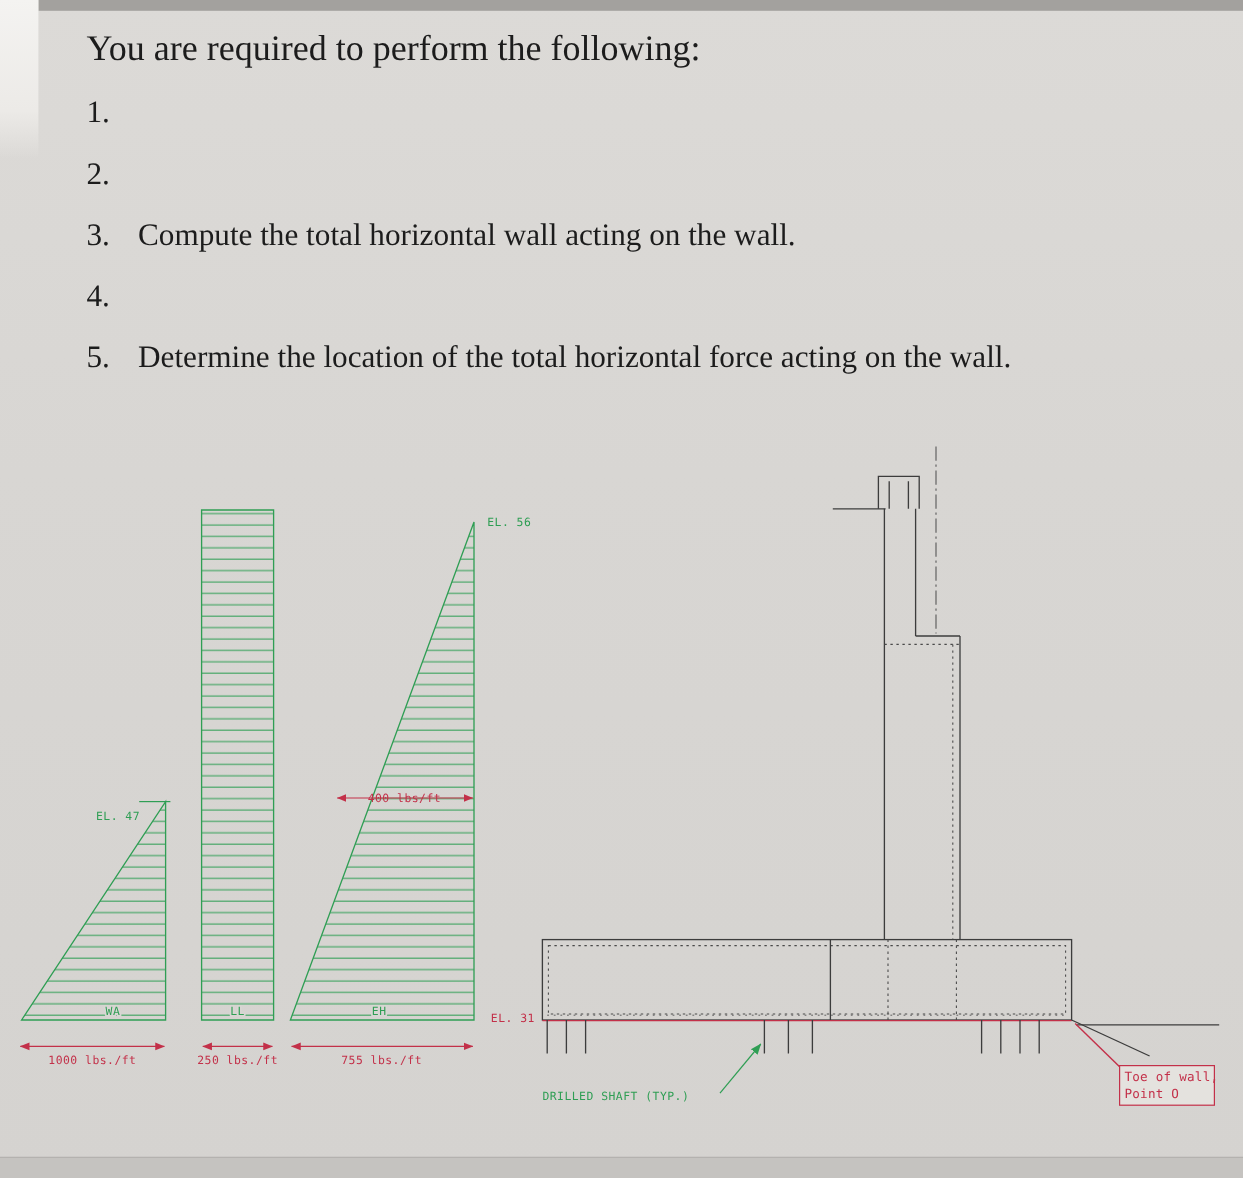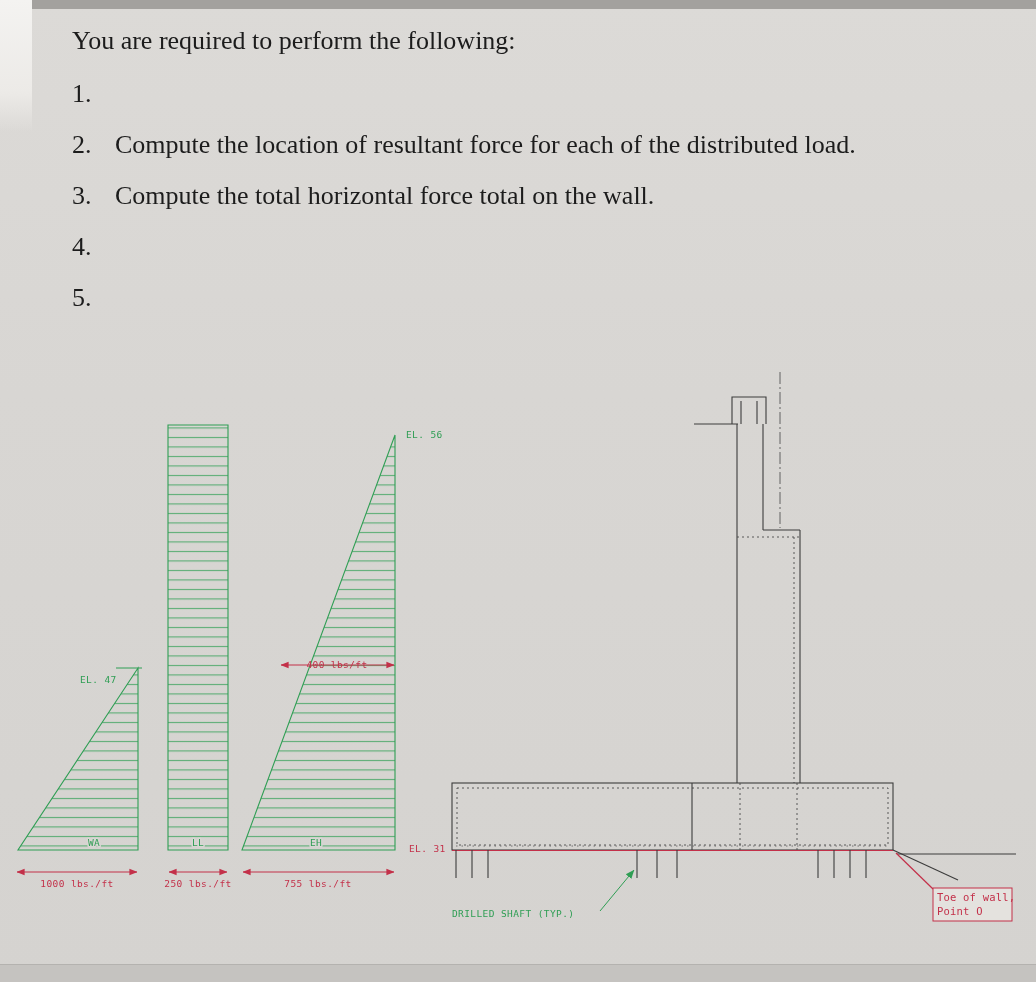--- a/index.html
+++ b/index.html
@@ -7,21 +7,21 @@
     width:1036px;height:982px;position:relative;overflow:hidden;
     background:linear-gradient(180deg,#dcdad7 0%,#d8d6d3 40%,#d5d3d0 100%);
     font-family:"Liberation Serif", serif;color:#1c1c1c;
   }
   .top-strip{position:absolute;left:32px;top:0;right:0;height:9px;background:#a3a19e;}
   .corner-white{position:absolute;left:0;top:0;width:32px;height:132px;
     background:linear-gradient(180deg,#f4f3f1 0%,#eceae7 70%,rgba(236,234,231,0) 100%);}
   .bottom-strip{position:absolute;left:0;bottom:0;width:100%;height:17px;background:#c5c3c0;border-top:1px solid #b4b2af;}
 
   .text-block{position:absolute;left:0;top:0;width:100%;padding:26px 20px 0 72px;box-sizing:border-box;}
-  .intro{font-size:26px;line-height:30px;margin:0 0 23px 0;}
+  .intro{font-size:30px;line-height:30px;margin:0 0 23px 0;}
   .task-row{font-size:26px;line-height:30px;margin:0 0 21px 0;display:flex;}
   .task-num{display:inline-block;width:43px;flex:0 0 43px;}
 
   .figure{position:absolute;left:0;top:340px;width:1036px;height:642px;}
   svg text{font-family:"DejaVu Sans Mono", monospace;}
   .cadG{fill:#2f9e54;font-size:9.5px;letter-spacing:.4px;}
   .cadR{fill:#c33049;font-size:9.5px;letter-spacing:.4px;}
   .cadR10{fill:#c33049;font-size:10.5px;letter-spacing:.2px;}
   .halo{paint-order:stroke;stroke:#d8d6d3;stroke-width:3px;stroke-linejoin:round;}
   .gline{stroke:#2f9e54;stroke-width:1;fill:none;}
@@ -39,31 +39,31 @@
 <div class="top-strip"></div>
 <div class="corner-white"></div>
 
 <div class="text-block">
   <p class="intro">You are required to perform the following:</p>
   <div class="task-row">
     <span class="task-num">1.</span>
   </div>
   <div class="task-row">
     <span class="task-num">2.</span>
-    <span class="task-text">Compute the location of resultant force for each of the distributed load.</span>
   </div>
   <div class="task-row">
     <span class="task-num">3.</span>
-    <span class="task-text">Compute the total horizontal force total on the wall.</span>
+    <span class="task-text">Compute the total horizontal wall acting on the wall.</span>
   </div>
   <div class="task-row">
     <span class="task-num">4.</span>
   </div>
   <div class="task-row">
     <span class="task-num">5.</span>
+    <span class="task-text">Determine the location of the total horizontal force acting on the wall.</span>
   </div>
 </div>
 
 <div class="figure">
 <svg width="1036" height="642" viewBox="0 0 1036 642">
   <defs>
     <pattern id="hatchG" width="12" height="9.5" patternUnits="userSpaceOnUse">
       <line x1="0" y1="2.5" x2="12" y2="2.5" stroke="#2f9e54" stroke-width="0.85"></line>
     </pattern>
     <marker id="arrRed" viewBox="0 0 10 10" refX="9.5" refY="5" markerWidth="8" markerHeight="8" orient="auto-start-reverse" markerUnits="userSpaceOnUse">

